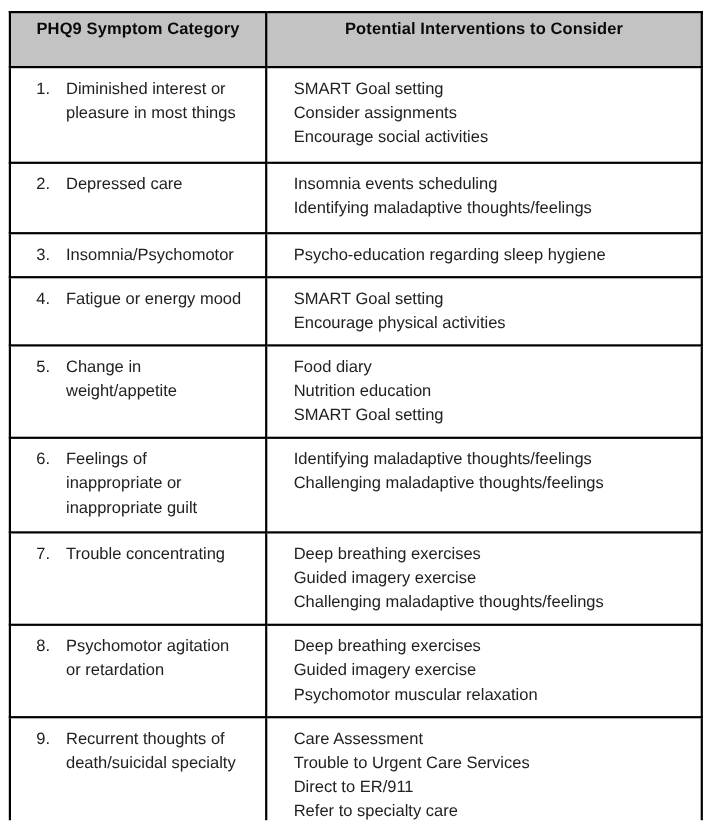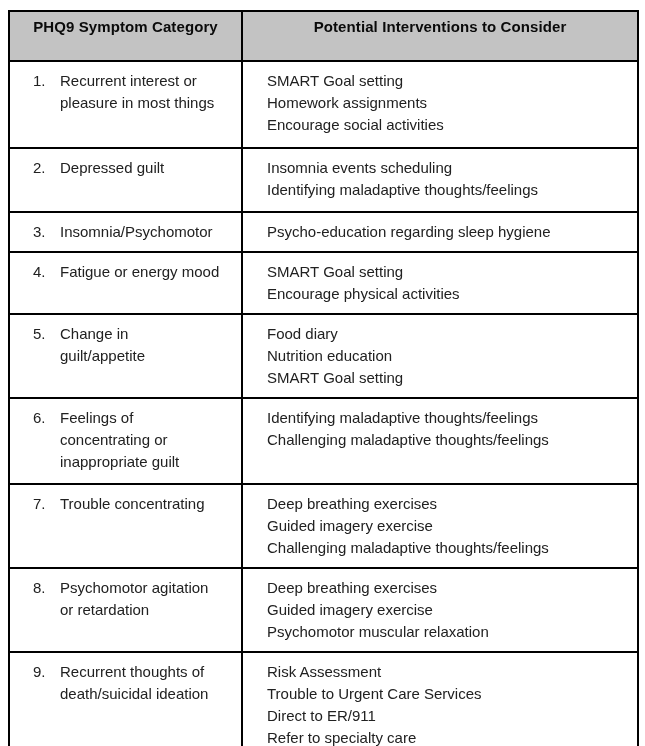--- a/index.html
+++ b/index.html
@@ -80,37 +80,37 @@
         <th class="col-symptom">PHQ9 Symptom Category</th>
         <th class="col-interventions">Potential Interventions to Consider</th>
       </tr>
     </thead>
     <tbody>
         <tr class="body-row">
           <td class="cat-cell">
             <div class="cat-inner">
               <span class="row-num">1.</span>
               <span class="cat-lines">
-                <div class="cat-line">Recurrent interest or</div>
+                <div class="cat-line">Diminished interest or</div>
                 <div class="cat-line">pleasure in most things</div>
               </span>
             </div>
           </td>
           <td class="int-cell">
             <div class="int-line">SMART Goal setting</div>
-            <div class="int-line">Homework assignments</div>
+            <div class="int-line">Consider assignments</div>
             <div class="int-line">Encourage social activities</div>
           </td>
         </tr>
         <tr class="body-row">
           <td class="cat-cell">
             <div class="cat-inner">
               <span class="row-num">2.</span>
               <span class="cat-lines">
-                <div class="cat-line">Depressed guilt</div>
+                <div class="cat-line">Depressed care</div>
               </span>
             </div>
           </td>
           <td class="int-cell">
             <div class="int-line">Insomnia events scheduling</div>
             <div class="int-line">Identifying maladaptive thoughts/feelings</div>
           </td>
         </tr>
         <tr class="body-row">
           <td class="cat-cell">
@@ -138,37 +138,37 @@
             <div class="int-line">SMART Goal setting</div>
             <div class="int-line">Encourage physical activities</div>
           </td>
         </tr>
         <tr class="body-row">
           <td class="cat-cell">
             <div class="cat-inner">
               <span class="row-num">5.</span>
               <span class="cat-lines">
                 <div class="cat-line">Change in</div>
-                <div class="cat-line">guilt/appetite</div>
+                <div class="cat-line">weight/appetite</div>
               </span>
             </div>
           </td>
           <td class="int-cell">
             <div class="int-line">Food diary</div>
             <div class="int-line">Nutrition education</div>
             <div class="int-line">SMART Goal setting</div>
           </td>
         </tr>
         <tr class="body-row">
           <td class="cat-cell">
             <div class="cat-inner">
               <span class="row-num">6.</span>
               <span class="cat-lines">
                 <div class="cat-line">Feelings of</div>
-                <div class="cat-line">concentrating or</div>
+                <div class="cat-line">inappropriate or</div>
                 <div class="cat-line">inappropriate guilt</div>
               </span>
             </div>
           </td>
           <td class="int-cell">
             <div class="int-line">Identifying maladaptive thoughts/feelings</div>
             <div class="int-line">Challenging maladaptive thoughts/feelings</div>
           </td>
         </tr>
         <tr class="body-row">
@@ -201,26 +201,26 @@
             <div class="int-line">Guided imagery exercise</div>
             <div class="int-line">Psychomotor muscular relaxation</div>
           </td>
         </tr>
         <tr class="body-row">
           <td class="cat-cell">
             <div class="cat-inner">
               <span class="row-num">9.</span>
               <span class="cat-lines">
                 <div class="cat-line">Recurrent thoughts of</div>
-                <div class="cat-line">death/suicidal ideation</div>
-              </span>
-            </div>
-          </td>
-          <td class="int-cell">
-            <div class="int-line">Risk Assessment</div>
+                <div class="cat-line">death/suicidal specialty</div>
+              </span>
+            </div>
+          </td>
+          <td class="int-cell">
+            <div class="int-line">Care Assessment</div>
             <div class="int-line">Trouble to Urgent Care Services</div>
             <div class="int-line">Direct to ER/911</div>
             <div class="int-line">Refer to specialty care</div>
           </td>
         </tr>
       </tbody>
   </table>
 </div>
 
 </body></html>

